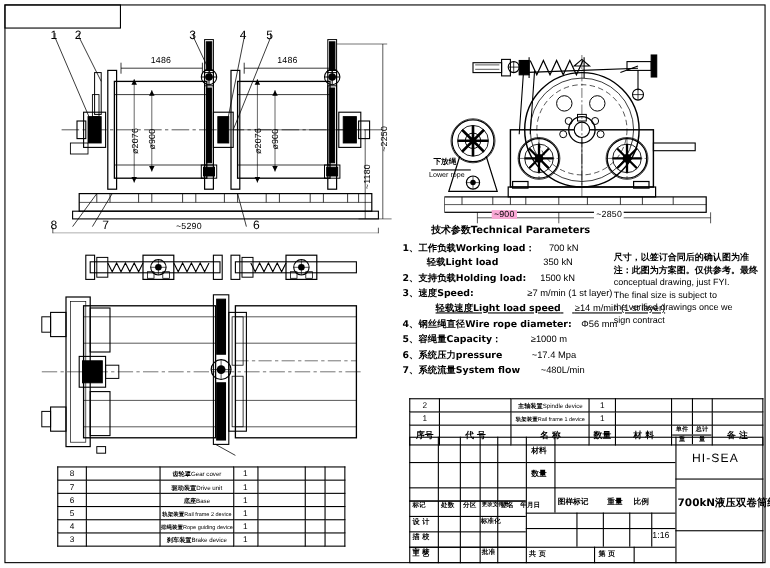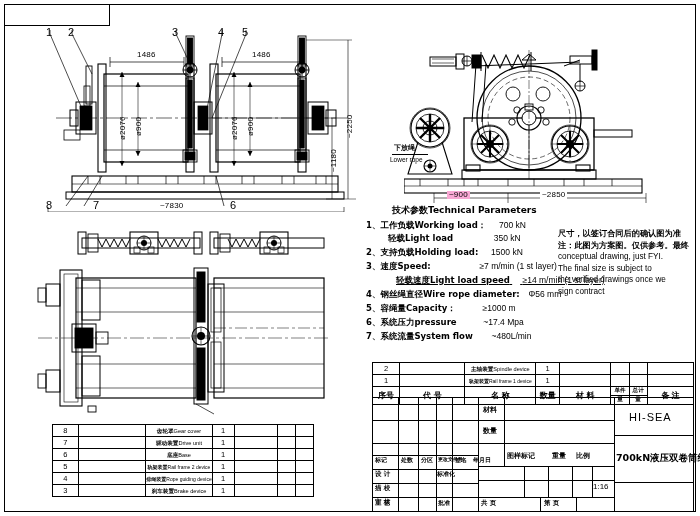--- a/index.html
+++ b/index.html
@@ -163,21 +163,21 @@
   <div class="txt dim" style="left:252px;top:51px;">1486</div>
 
   <div class="txt dim vdim" style="left:119px;top:140px;">ø2076</div>
   <div class="txt dim vdim" style="left:135px;top:136px;">ø900</div>
   <div class="txt dim vdim" style="left:231px;top:140px;">ø2076</div>
   <div class="txt dim vdim" style="left:247px;top:136px;">ø900</div>
 
   <div class="txt dim vdim" style="left:346px;top:138px;">~2250</div>
   <div class="txt dim vdim" style="left:330px;top:172px;">~1180</div>
 
-  <div class="txt dim" style="left:160px;top:202px;">~7830</div>
+  <div class="txt dim" style="left:160px;top:202px;">~5290</div>
 
   <svg style="position:absolute;left:404px;top:30px;" width="292" height="170" viewBox="0 0 292 170">
     <g stroke="#000" fill="none" stroke-width="0.9">
 
       <rect x="60" y="88" width="130" height="52" stroke-width="1.3"></rect>
       <path d="M125 88 L125 140" stroke-width="0.7"></path>
 
       <circle cx="125" cy="88" r="52" stroke-width="1.3"></circle>
       <circle cx="125" cy="88" r="47" stroke-width="0.7"></circle>
       <circle cx="125" cy="88" r="41" stroke-width="0.6" stroke-dasharray="5,3"></circle>
@@ -538,21 +538,21 @@
         <td colspan="2" style="padding:0;">
           <div style="display:flex;border-bottom:1px solid #000;">
             <span class="cn hdr" style="flex:1;font-size:5.6px;border-right:1px solid #000;">单件</span>
             <span class="cn hdr" style="flex:1;font-size:5.6px;">总计</span>
           </div>
           <div style="display:flex;">
             <span class="cn hdr" style="flex:1;font-size:5.6px;border-right:1px solid #000;">重</span>
             <span class="cn hdr" style="flex:1;font-size:5.6px;">量</span>
           </div>
         </td>
-        <td class="cn hdr" style="font-size:8px;font-family:Liberation Serif, serif;">备  注</td>
+        <td class="cn hdr" style="font-size:8px;">备  注</td>
       </tr>
     </tbody>
   </table>
 
   <div class="bd" style="left:372px;top:397px;width:322px;height:115px;"></div>
 
   <div class="ln vl" style="left:478px;top:397px;height:115px;"></div>
   <div class="ln vl" style="left:614px;top:397px;height:115px;"></div>
 
   <div class="ln hl" style="left:372px;top:420px;width:106px;"></div>

